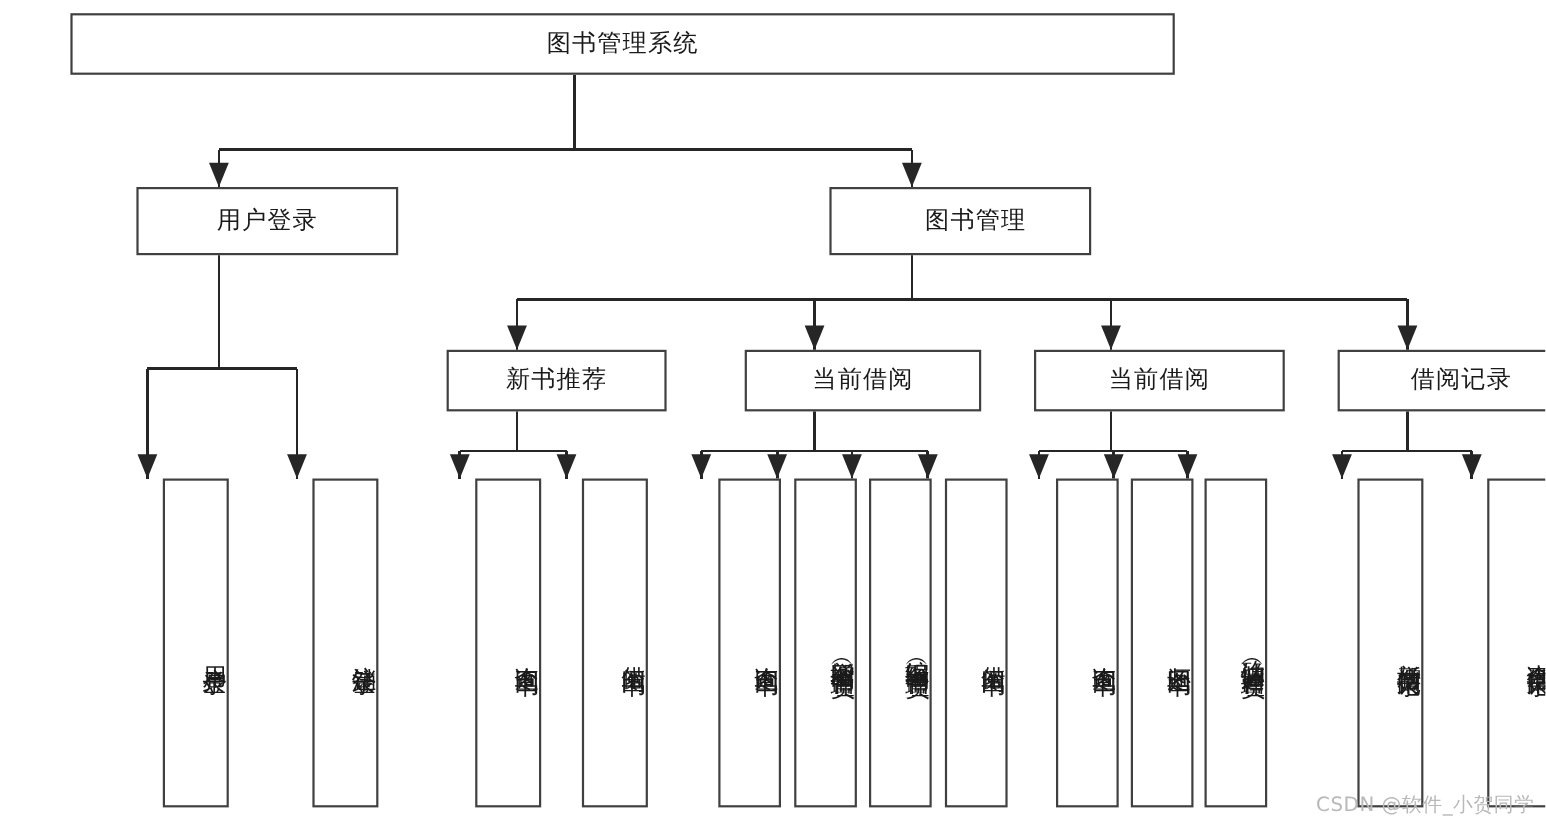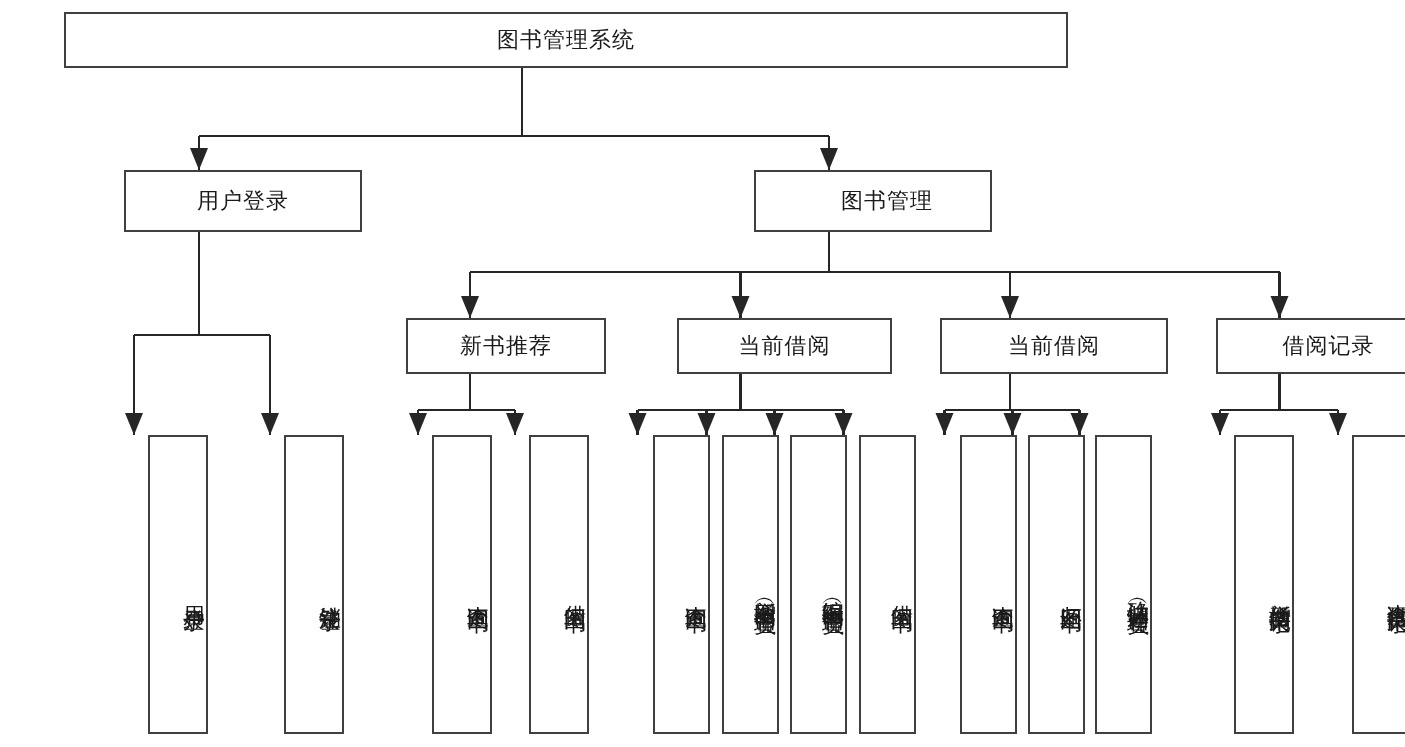--- a/index.html
+++ b/index.html
@@ -182,13 +182,14 @@
       <div class="node vert" style="left: 1051px; top: 435px; width: 57px; height: 299px;">
         <span class="label">确认归还（管理员）</span>
       </div>
       <div class="node vert" style="left: 1190px; top: 435px; width: 60px; height: 299px;">
         <span class="label">新增借阅记录</span>
       </div>
       <div class="node vert" style="left: 1308px; top: 435px; width: 60px; height: 299px;">
         <span class="label">查询借阅记录</span>
       </div>
     </div>
+  <div id="watermark">CSDN @软件_小贺同学</div>
 </div>
 
 </body></html>

